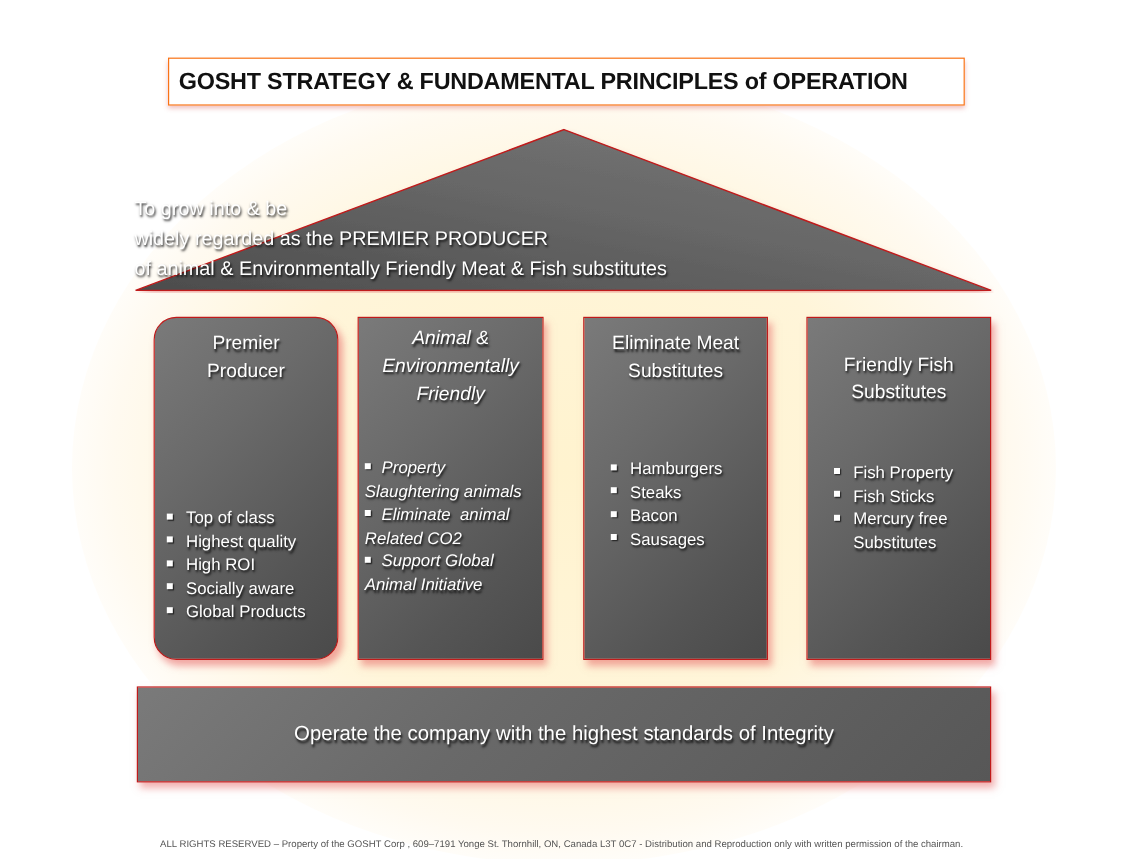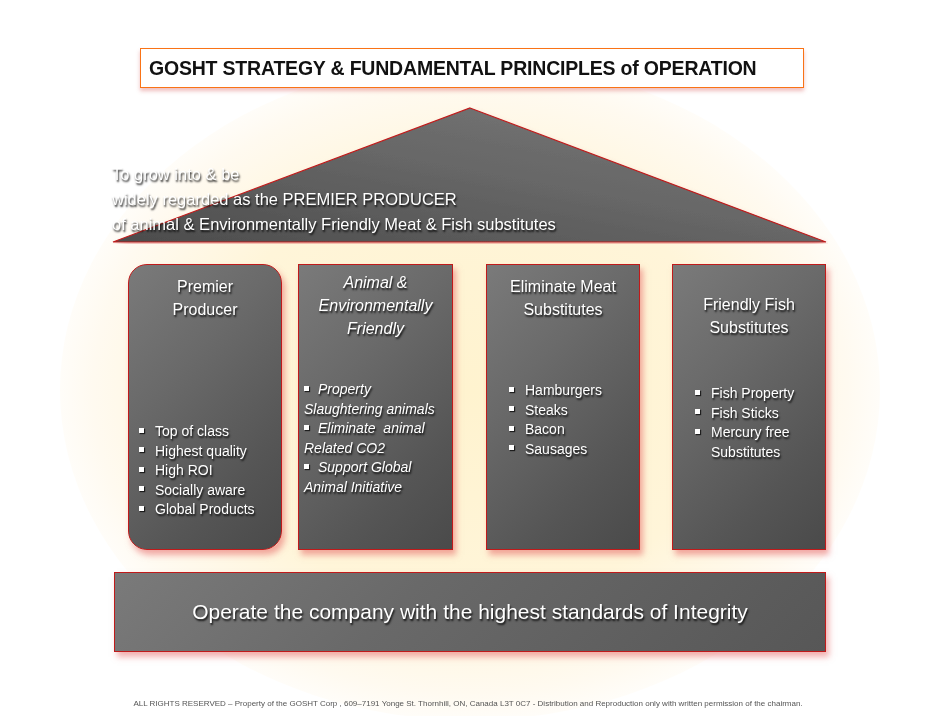--- a/index.html
+++ b/index.html
@@ -55,21 +55,21 @@
       box-shadow: 1px 1px 1px rgba(0,0,0,0.7);
     }
     .base {
       position: absolute; left: 114px; top: 572px; width: 710px; height: 78px;
       border: 1px solid #c01a1a;
       background: linear-gradient(135deg, #7a7a7a 0%, #696969 40%, #575757 100%);
       box-shadow: 3px 5px 6px rgba(230,100,100,0.5);
       display: flex; align-items: center; justify-content: center;
     }
     .base span {
-      color: #ffffff; font-size: 21px;
+      color: #ffffff; font-size: 17px;
       text-shadow: 1px 2px 2px rgba(0,0,0,0.85);
     }
     .footer {
       position: absolute; left: 0; top: 699px; width: 936px; text-align: center;
       font-size: 8px; color: #555555; box-sizing: border-box;
     }
   </style>
 </head>
 <body>
 

